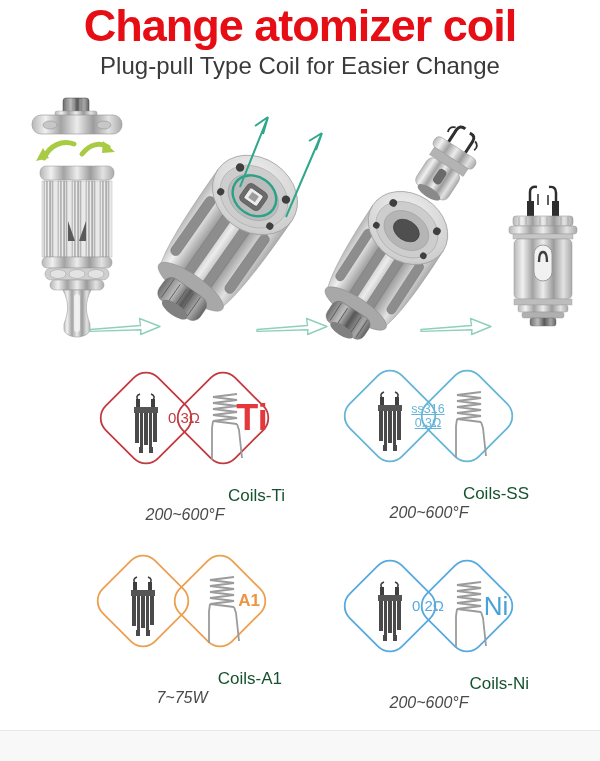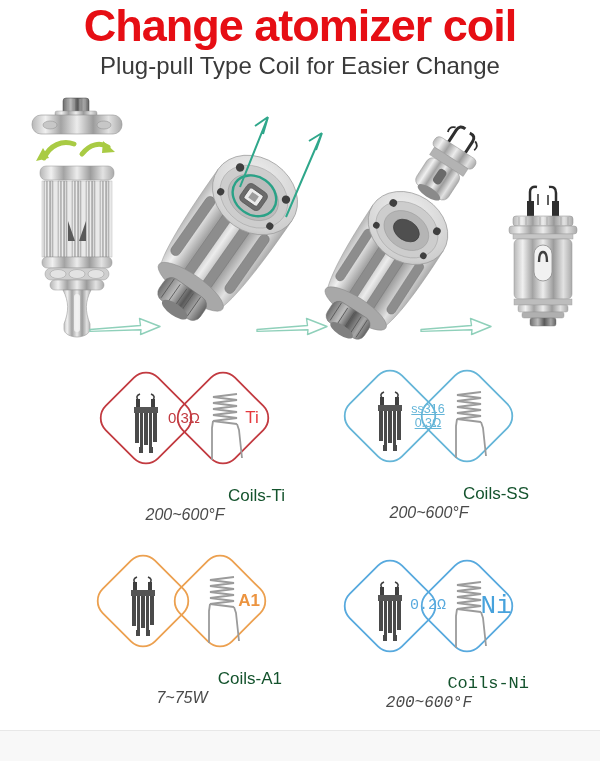--- a/index.html
+++ b/index.html
@@ -14,21 +14,21 @@
   .illustration{position:absolute;top:95px;left:0;width:600px;height:258px;}
   
   .card{position:absolute;width:200px;height:165px;}
   .card svg{position:absolute;top:0;left:0;}
   .res{position:absolute;left:71px;top:36px;width:56px;height:36px;display:flex;
        flex-direction:column;align-items:center;justify-content:center;
        font-size:15px;line-height:16px;}
   .res.small{font-size:12.5px;line-height:14px;}
   .material{position:absolute;left:141px;top:36px;width:52px;height:36px;display:flex;
             align-items:center;justify-content:center;font-size:26px;}
-  .material.bold{font-weight:normal;font-size:17px;}
+  .material.bold{font-weight:bold;font-size:36px;}
   .material.sm{font-size:17px;font-weight:bold;}
   .cname{position:absolute;top:122px;left:0;width:100%;text-align:right;
          font-size:17px;color:#14532d;}
   .crange{position:absolute;top:142px;left:0;width:100%;text-align:center;
           font-size:16px;font-style:italic;color:#4a4a4a;}
   .bottom-band{position:absolute;top:730px;left:0;width:600px;height:31px;
                background:#f8f8f8;border-top:1px solid #e8e8e8;}
 </style>
 </head>
 <body>
@@ -268,21 +268,21 @@
         <path d="M12,0 L-12,3 L12,6 L-12,9 L12,12 L-12,15 L12,18 L-12,21 L12,24 L-12,27 L12,30"></path>
         <path d="M-12,27 L-13,34 L-13,66"></path>
         <path d="M12,30 L14,36 L17,64"></path>
       </g>
     </svg>
     <div class="material sm" style="color: rgb(236, 148, 64);">A1</div>
     <div class="cname">Coils-A1</div>
     <div class="crange">7~75W</div>
   </div>
 
-  <div class="card" style="left:329px;top:552px;font-family:Liberation Mono, monospace;">
+  <div class="card" style="left:329px;top:552px;">
     <svg viewBox="0 0 200 112" width="200" height="112">
       <rect x="24" y="17" width="74" height="74" rx="17" transform="rotate(45 61 54)" fill="none" stroke-width="1.8" stroke="#57a9de"></rect>
       <rect x="101" y="17" width="74" height="74" rx="17" transform="rotate(45 138 54)" fill="none" stroke-width="1.8" stroke="#57a9de"></rect>
       <g transform="translate(61,58)">
         <path d="M-8,-22 q-3,-4 2,-6 M7,-22 q3,-4 -2,-6" stroke="#3f3f3f" stroke-width="1.6" fill="none"></path>
         <rect x="-10" y="-23" width="4" height="8" fill="#3f3f3f"></rect>
           <rect x="5" y="-23" width="4" height="8" fill="#3f3f3f"></rect>
         <rect x="-12" y="-15" width="24" height="6" fill="#555555"></rect>
         <rect x="-11" y="-9" width="4" height="30" fill="#4a4a4a"></rect>
           <rect x="-6" y="-9" width="3" height="34" fill="#4a4a4a"></rect>

